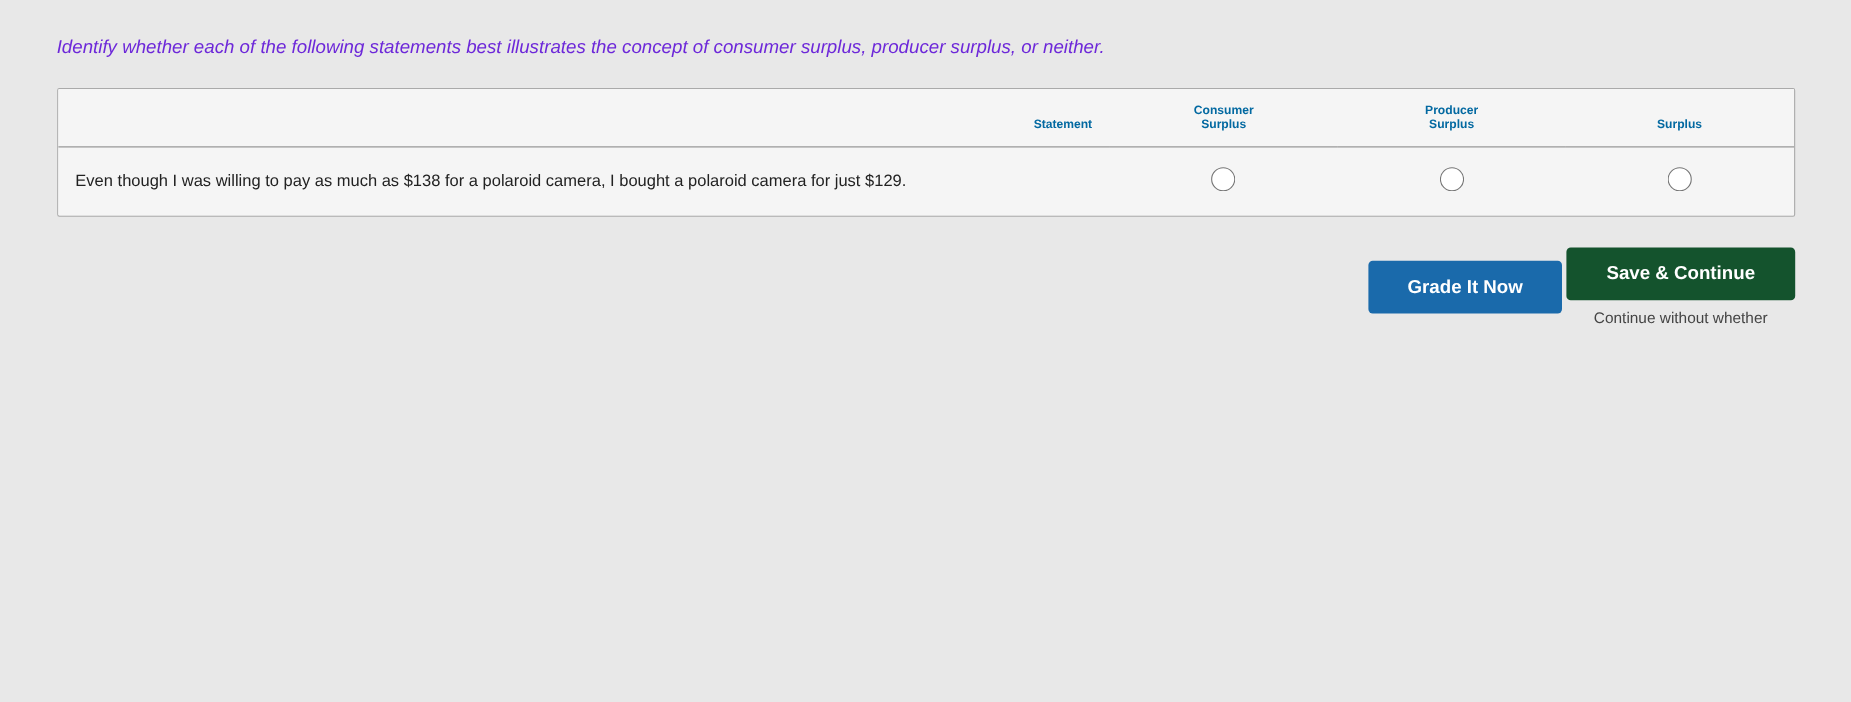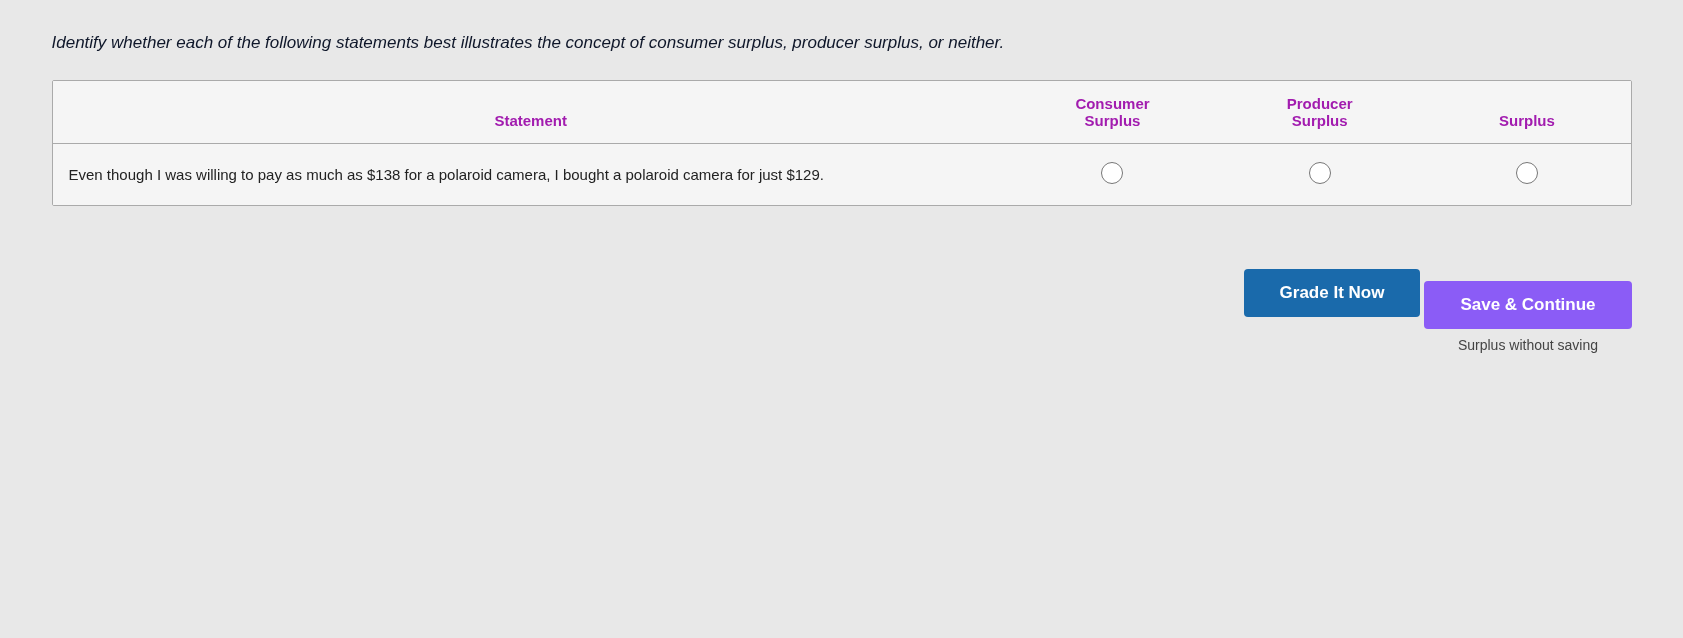--- a/index.html
+++ b/index.html
@@ -20,21 +20,21 @@
     }
 
     .page-container {
       width: 100%;
       max-width: 1580px;
     }
 
     .instructions {
       font-style: italic;
       font-size: 17px;
-      color: #0f172a;
+      color: #6d28d9;
       margin-bottom: 24px;
       line-height: 1.5;
     }
 
     .table-wrapper {
       border: 1px solid #aaa;
       border-radius: 2px;
       overflow: hidden;
       background: #f5f5f5;
       width: 100%;
@@ -45,30 +45,30 @@
       border-collapse: collapse;
       background: #f5f5f5;
     }
 
     thead tr {
       border-bottom: 1px solid #aaa;
     }
 
     thead th {
       padding: 14px 16px;
-      font-size: 15px;
+      font-size: 11px;
       font-weight: bold;
-      color: #a21caf;
+      color: #0369a1;
       background: #f5f5f5;
       vertical-align: bottom;
       text-align: center;
     }
 
     thead th.statement-col {
-      text-align: center;
+      text-align: right;
       width: 60%;
     }
 
     thead th.radio-col {
       text-align: center;
       width: 13%;
     }
 
     tbody tr {
       border-bottom: 1px solid #a16207;
@@ -126,30 +126,29 @@
     }
 
     .save-section {
       display: flex;
       flex-direction: column;
       align-items: center;
       gap: 8px;
     }
 
     .save-btn {
-      background-color: #8b5cf6;
+      background-color: #14532d;
       color: white;
       border: none;
       border-radius: 4px;
       padding: 14px 36px;
       font-size: 17px;
       font-weight: bold;
       cursor: pointer;
       white-space: nowrap;
-      margin-top: 47px;
     }
 
     .continue-link {
       font-size: 14px;
       color: #444;
       cursor: pointer;
       text-decoration: none;
     }
   </style>
 </head>
@@ -193,17 +192,17 @@
           </td>
         </tr>
       </tbody>
     </table>
   </div>
 
   <div class="buttons-row">
     <button class="grade-btn">Grade It Now</button>
     <div class="save-section">
       <button class="save-btn">Save &amp; Continue</button>
-      <a class="continue-link">Surplus without saving</a>
+      <a class="continue-link">Continue without whether</a>
     </div>
   </div>
 
 </div>
 
 </body></html>

